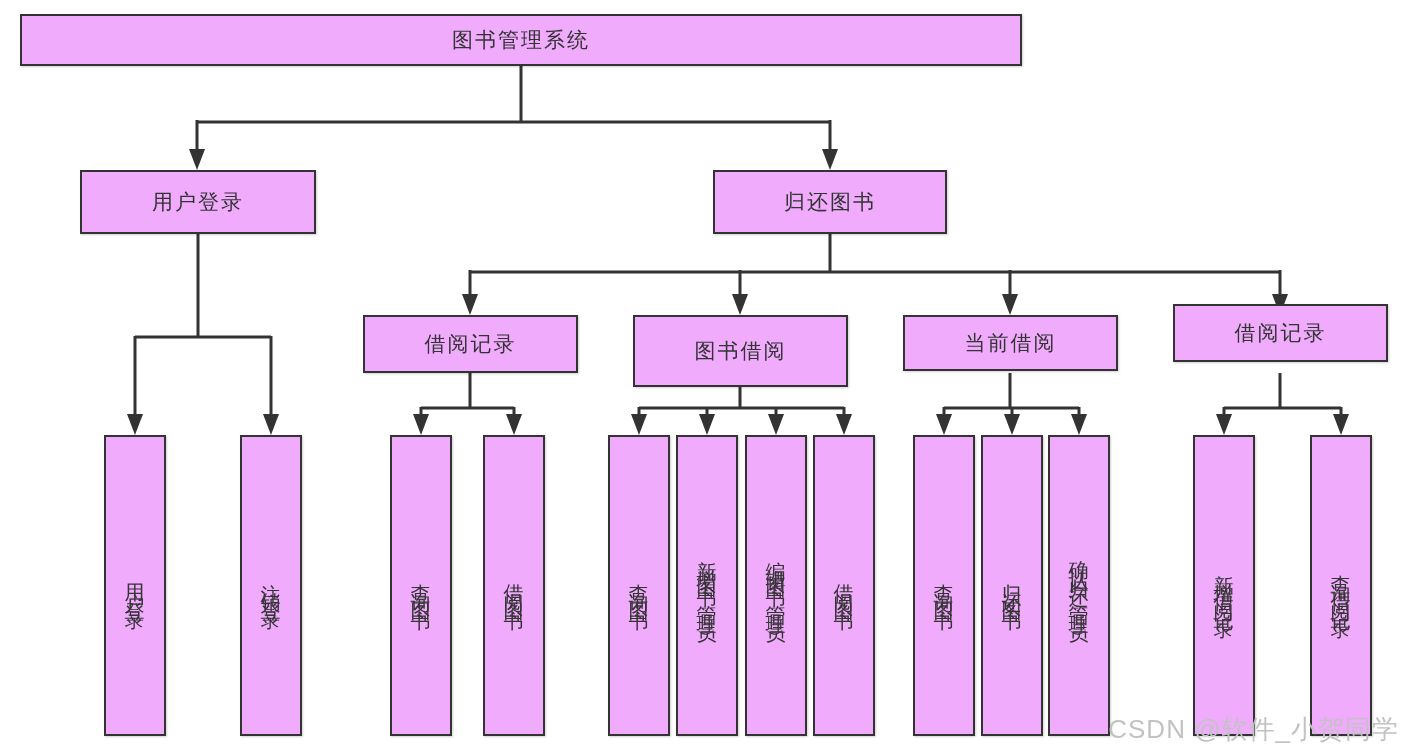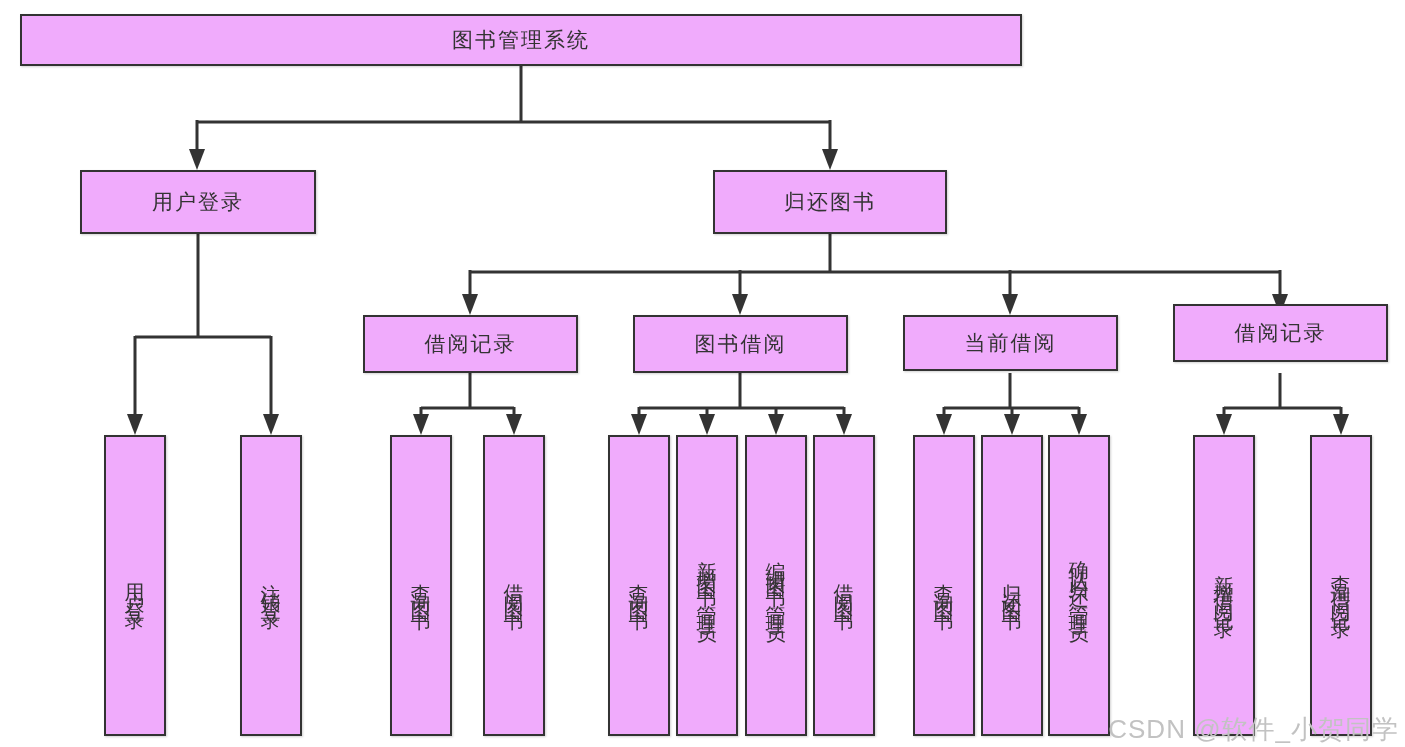--- a/index.html
+++ b/index.html
@@ -113,21 +113,21 @@
   <div class="box h" style="left:80px;top:170px;width:236px;height:64px">
     <span>用户登录</span>
   </div>
   <div class="box h" style="left:713px;top:170px;width:234px;height:64px">
     <span>归还图书</span>
   </div>
 
   <div class="box h" style="left:363px;top:315px;width:215px;height:58px">
     <span>借阅记录</span>
   </div>
-  <div class="box h" style="left:633px;top:315px;width:215px;height:58px">
+  <div class="box h" style="left:633px;top:315px;width:215px;height:72px">
     <span>图书借阅</span>
   </div>
   <div class="box h" style="left:903px;top:315px;width:215px;height:56px">
     <span>当前借阅</span>
   </div>
   <div class="box h" style="left:1173px;top:304px;width:215px;height:58px">
     <span>借阅记录</span>
   </div>
 
   <div class="box v" style="left:104px;top:435px;width:62px;height:301px">

